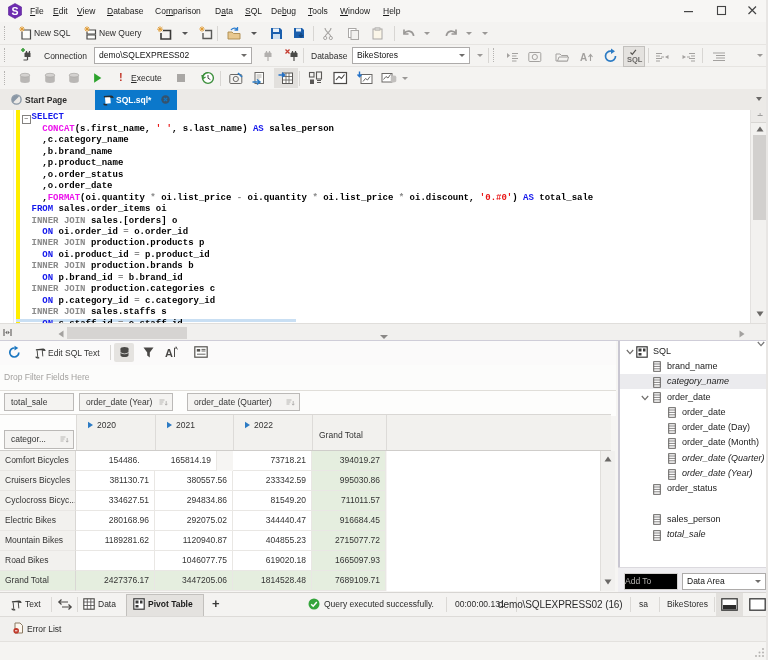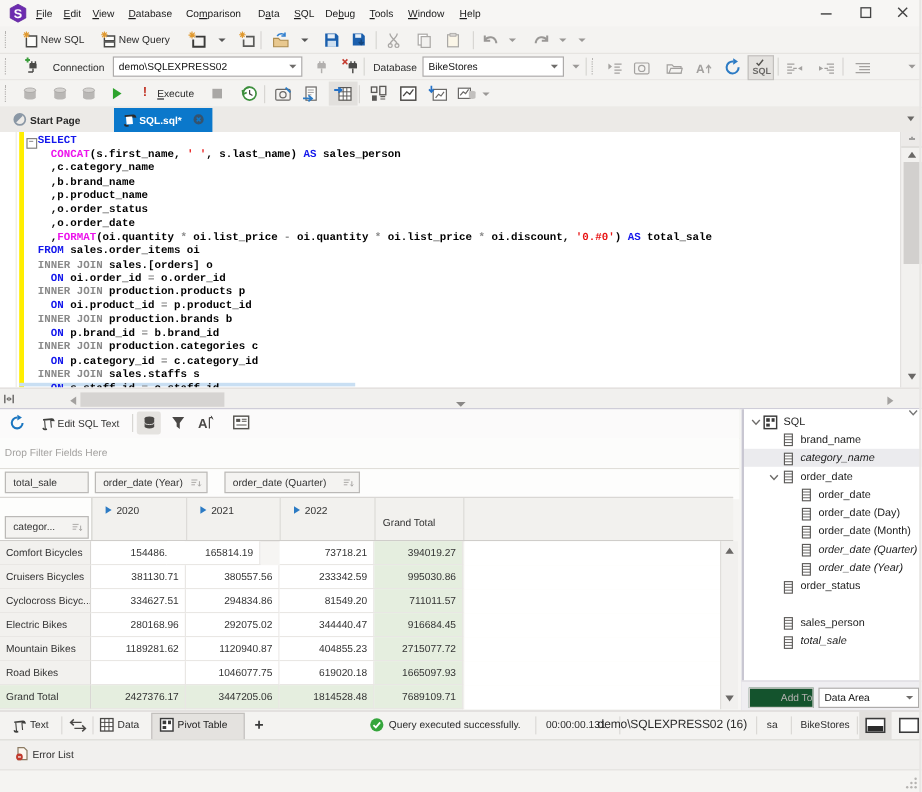--- a/index.html
+++ b/index.html
@@ -589,21 +589,21 @@
           <rect x="0.7" y="0.7" width="6.6" height="9.6" fill="#fff" stroke="#5c5a58" stroke-width="0.95"></rect>
           <path d="M0.7 3 h6.6 M0.7 5.4 h6.6 M0.7 7.8 h6.6" stroke="#5c5a58" stroke-width="0.75"></path>
         </svg>
         <span class="ab" style="left:47px">total_sale</span>
       </div>
     <svg class="ab" style="left:137px;top:0px" width="8" height="6" viewBox="0 0 8 6">
         <path d="M0.8 1 L4 4.6 L7.2 1" stroke="#777" stroke-width="1.2" fill="none"></path>
       </svg>
   </div>
   <div class="ab" id="fbottom">
-    <div class="ab" style="left:6px;top:5px;width:52px;height:15px;background:#14532d;border:1px solid #d2d0ce;color:#b3b1af;font-size:8.5px;text-align:right;line-height:15px">Add To</div>
+    <div class="ab" style="left:6px;top:5px;width:52px;height:15px;background:#000000;border:1px solid #d2d0ce;color:#b3b1af;font-size:8.5px;text-align:left;line-height:15px">Add To</div>
     <div class="ab combo" style="left:64px;top:5px;width:78px;height:15px">Data Area<span class="arr"></span></div>
   </div>
   <div class="ab" id="statusbar">
     <svg class="ab" style="left:10px;top:6px" width="12" height="12" viewBox="0 0 12 12">
       <g transform="rotate(-5 6 6)">
         <path d="M2.2 2.5 h7.2 q1.3 0 1.5 1.2 l-2.3 -0.4" fill="none" stroke="#3f3f3d" stroke-width="1.4"></path>
         <path d="M1.6 9.2 q0.2 1.4 1.6 1.4 h1.6" fill="none" stroke="#3f3f3d" stroke-width="1.4"></path>
         <path d="M3.4 3.2 v7 M8.5 3.3 v6.3" stroke="#3f3f3d" stroke-width="0.9"></path>
       </g>
     </svg>
@@ -619,21 +619,21 @@
       <path d="M0.8 4 h10.4 M4.3 0.8 v10.4 M7.8 0.8 v10.4 M0.8 7.5 h10.4" stroke="#4a4846" stroke-width="0.8"></path>
     </svg>
     <div class="stext" style="left:98px">Data</div>
     <div class="ab" style="left:126px;top:1px;width:76px;height:21px;background:#e4e2df;border:1px solid #c2c0bd"></div>
     <svg class="ab" style="left:133px;top:5px" width="12" height="12" viewBox="0 0 12 12">
       <rect x="0.8" y="0.8" width="10.4" height="10.4" fill="#fff" stroke="#3a3a3a" stroke-width="1.2"></rect>
       <rect x="2.5" y="2.5" width="3" height="3" fill="#3a3a3a"></rect>
         <rect x="7" y="2.5" width="2.5" height="3" fill="#3a3a3a"></rect>
       <rect x="2.5" y="7" width="3" height="2.5" fill="#3a3a3a"></rect>
     </svg>
-    <div class="stext" style="left:148px;font-weight:normal;color:#1b1b1b">Pivot Table</div>
+    <div class="stext" style="left:148px;font-weight:bold;color:#1b1b1b">Pivot Table</div>
     <div class="ab" style="left:212px;top:3px;font-size:13px;font-weight:bold;color:#3a3a3a">+</div>
     <svg class="ab" style="left:308px;top:5px" width="12" height="12" viewBox="0 0 12 12">
       <circle cx="6" cy="6" r="5.5" fill="#35a53c"></circle>
       <path d="M3.2 6.2 L5.2 8.2 L8.8 4" stroke="#fff" stroke-width="1.5" fill="none"></path>
     </svg>
     <div class="stext" style="left:324px">Query executed successfully.</div>
     <div class="ssep" style="left:446px"></div>
     <div class="stext" style="left:455px">00:00:00.131</div>
     <div class="ssep" style="left:516px"></div>
     <div class="stext" style="left:498px;font-size:10px;letter-spacing:-0.1px">demo\SQLEXPRESS02 (16)</div>

